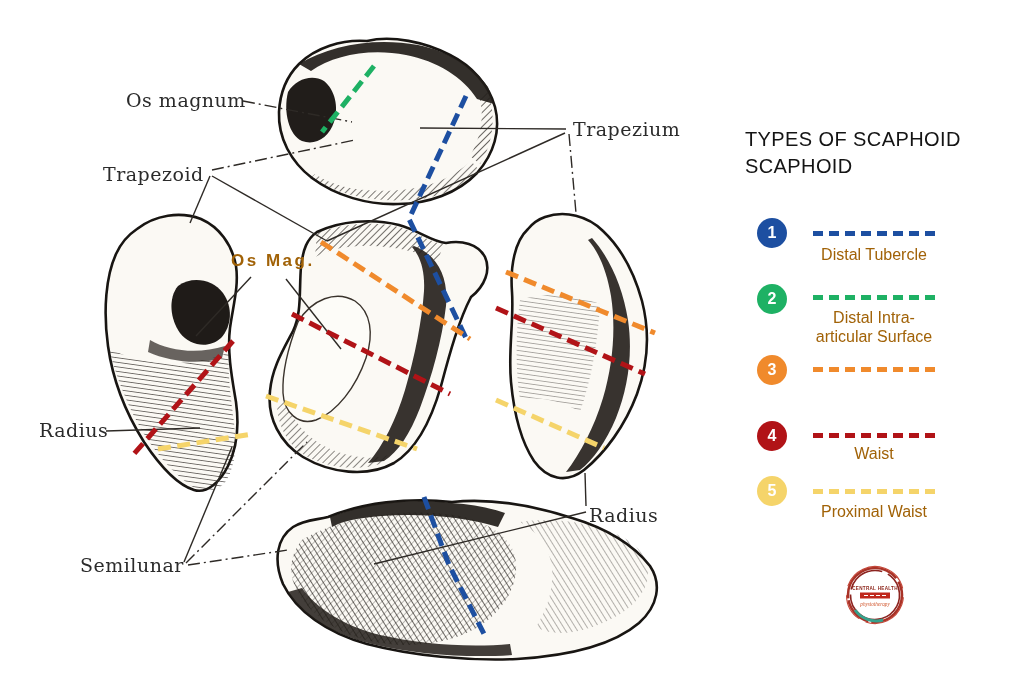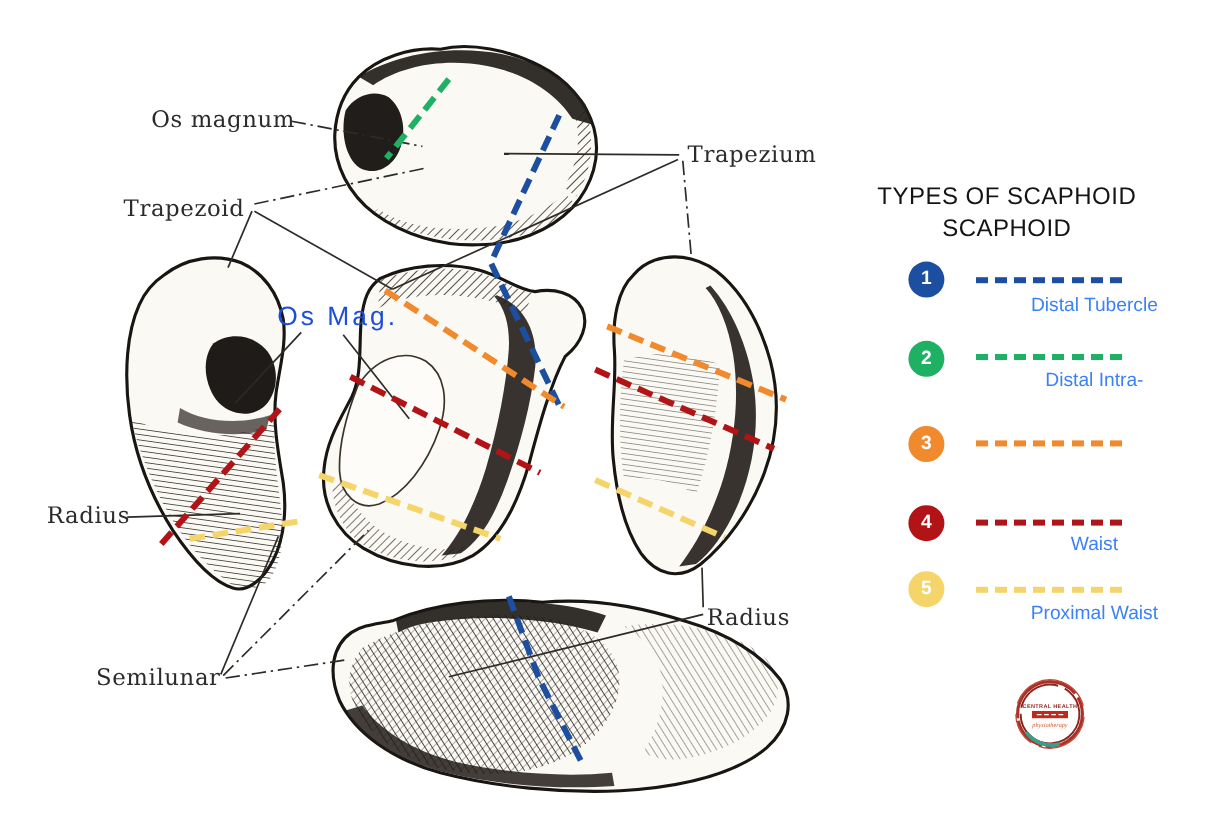--- a/index.html
+++ b/index.html
@@ -2,31 +2,31 @@
 <html><head>
 <meta charset="utf-8">
 <style>
   html,body{margin:0;padding:0;background:#ffffff;}
   .stage{position:relative;width:1024px;height:683px;background:#ffffff;overflow:hidden;
          font-family:"Liberation Sans",sans-serif;}
   .art{position:absolute;left:0;top:0;width:1024px;height:683px;}
   
   .alabel{position:absolute;font-family:"DejaVu Serif",serif;font-size:19px;color:#2b2b2b;
           white-space:nowrap;letter-spacing:0.5px;}
-  .osmag{position:absolute;font-family:"Liberation Sans",sans-serif;font-size:22px;font-weight:400;
-         letter-spacing:2.5px;color:#1d4ed8;white-space:nowrap;}
+  .osmag{position:absolute;font-family:"Liberation Sans",sans-serif;font-size:17px;font-weight:700;
+         letter-spacing:2.5px;color:#a16207;white-space:nowrap;}
   
-  .panel-title{position:absolute;left:707px;top:126px;width:264px;text-align:center;
-               font-size:20px;font-weight:500;letter-spacing:0.4px;color:#141414;line-height:27px;margin-top:25px;}
+  .panel-title{position:absolute;left:745px;top:126px;width:264px;
+               font-size:20px;font-weight:500;letter-spacing:0.4px;color:#141414;line-height:27px;}
   .numcircle{position:absolute;left:757px;width:30px;height:30px;border-radius:50%;color:#ffffff;
              font-size:16px;font-weight:700;display:flex;align-items:center;justify-content:center;}
   .dashline{position:absolute;left:813px;width:122px;height:5px;
             background:repeating-linear-gradient(90deg,var(--c) 0 10px,transparent 10px 16px);}
-  .leglabel{position:absolute;left:828px;width:168px;text-align:center;font-size:16px;
-            color:#3b82f6;line-height:19px;}
+  .leglabel{position:absolute;left:790px;width:168px;text-align:center;font-size:16px;
+            color:#a16207;line-height:19px;}
   .logo{position:absolute;left:843px;top:560px;width:66px;height:74px;}
 </style>
 </head>
 <body>
 
 <div class="stage">
 
   <svg class="art" viewBox="0 0 1024 683">
     <defs>
       <pattern id="pA" patternUnits="userSpaceOnUse" width="5" height="5" patternTransform="rotate(45)">
@@ -167,20 +167,21 @@
     <div>Distal Tubercle</div>
     <div></div>
   </div>
 
   <div class="numcircle" style="top: 284px; background: rgb(30, 177, 100);">
       <span>2</span>
     </div>
   <div class="dashline" style="top: 295px; --c: #1eb164;"></div>
   <div class="leglabel" style="top:308px">
     <div>Distal Intra-</div>
+    <div>articular Surface</div>
   </div>
 
   <div class="numcircle" style="top: 355px; background: rgb(240, 138, 44);">
       <span>3</span>
     </div>
   <div class="dashline" style="top: 367px; --c: #f08a2c;"></div>
 
   <div class="numcircle" style="top: 421px; background: rgb(177, 19, 23);">
       <span>4</span>
     </div>

